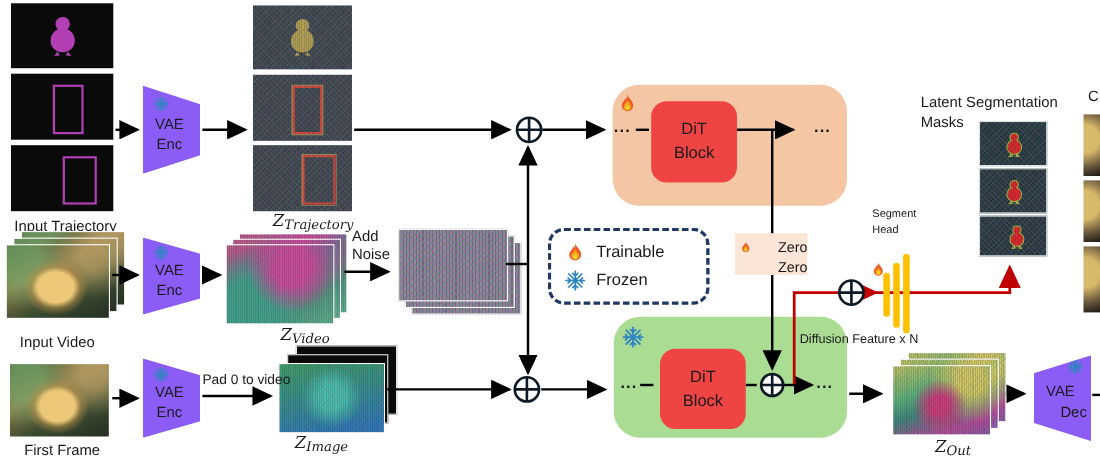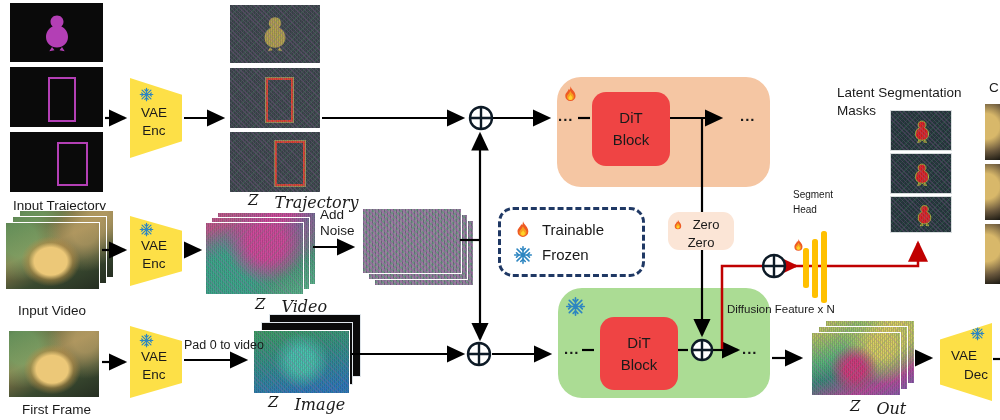--- a/index.html
+++ b/index.html
@@ -1,21 +1,21 @@
 <!DOCTYPE html>
 <html><head>
 <meta charset="utf-8">
 <style>
   html,body{margin:0;padding:0;background:#fff;}
   .stage{position:relative;width:1000px;height:420px;overflow:hidden;
          font-family:"Liberation Sans",sans-serif;color:#1a1a1a;background:#fff;}
   .abs{position:absolute;}
   .lbl{position:absolute;font-size:13.5px;line-height:1.15;color:#1a1a1a;white-space:nowrap;}
   .math{font-family:"DejaVu Serif",serif;font-style:italic;font-size:15px;}
-  .math .sub{font-size:16px;vertical-align:-3px;margin-left:16px;}
+  .math .sub{font-size:12px;vertical-align:-3px;}
   
   .frame{position:absolute;box-sizing:border-box;}
   .black{background:#0a0a0a;}
   .nz::after{content:"";position:absolute;inset:0;opacity:.55;pointer-events:none;
     background-image:
       repeating-linear-gradient(45deg, rgba(150,90,160,.45) 0 1px, transparent 1px 3px),
       repeating-linear-gradient(-45deg, rgba(70,140,100,.4) 0 1px, transparent 1px 4px),
       repeating-linear-gradient(90deg, rgba(30,30,50,.35) 0 1px, transparent 1px 2px);}
   .noise{background-color:#8d8d95;position:absolute;
     background-image:
@@ -42,28 +42,28 @@
   .gold-strip{background:
       radial-gradient(circle at 10% 40%, #d8b86a 0 35%, rgba(90,70,40,.9) 70%, #1a1812);}
   .mask-frame{background:#25383b;border:1px solid #d8dede;}
   .traj-rect{position:absolute;border:2px solid #b33fb5;}
   .traj-rect-latent{position:absolute;border:2.5px solid #e0432f;box-shadow:0 0 0 1px rgba(205,190,90,.65);}
   
   .bigbox{position:absolute;border-radius:24px;}
   .ditblock{position:absolute;border-radius:14px;background:#ef4444;display:flex;flex-direction:column;
             align-items:center;justify-content:center;font-size:15px;line-height:1.45;}
   .dots{position:absolute;font-weight:700;font-size:15px;letter-spacing:1px;}
-  .trap{position:absolute;background:#fde047;}
+  .trap{position:absolute;background:#8b5cf6;}
   .trap .t1,.trap .t2{position:absolute;left:0;right:4px;text-align:center;font-size:13.5px;}
   .legend{position:absolute;border:3px dashed #1F3864;border-radius:15px;background:#fff;
           display:flex;flex-direction:column;justify-content:center;gap:5px;padding:6px 12px;box-sizing:border-box;}
   .legend .row{display:flex;align-items:center;gap:9px;font-size:15px;font-weight:500;}
   .icon{display:inline-block;}
   .bar{position:absolute;background:#FFC000;border-radius:2.5px;}
-  .zeroconv{position:absolute;background:#FBE5D6;border-radius:11px;text-align:center;
+  .zeroconv{position:absolute;background:#FBE5D6;border-radius:0;text-align:right;
             font-size:13px;line-height:1.35;padding-top:4px;box-sizing:border-box;}
 </style>
 </head>
 <body>
 
 <div class="stage">
 
   <svg width="0" height="0" style="position:absolute">
     <defs>
       <symbol id="ic-flame" viewBox="0 0 24 24">

